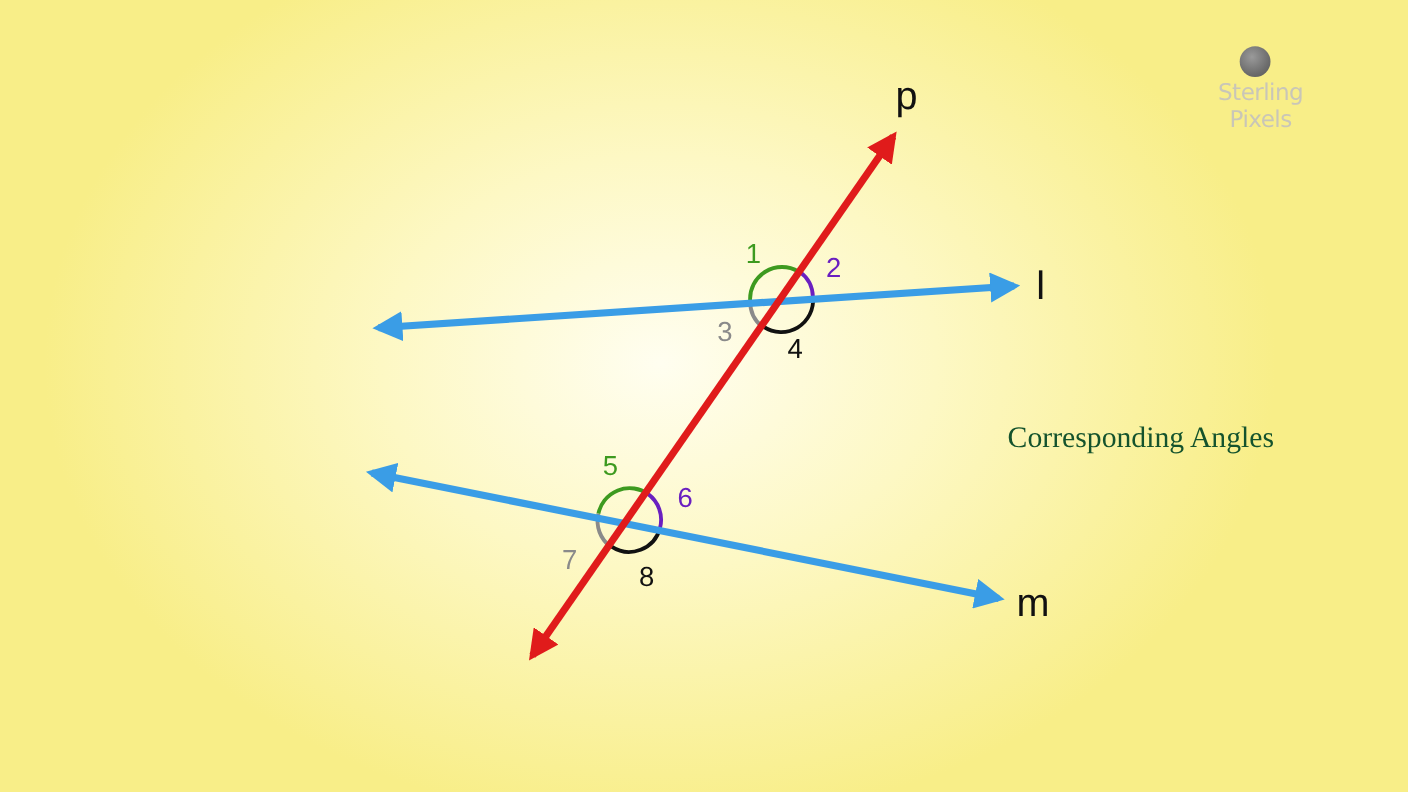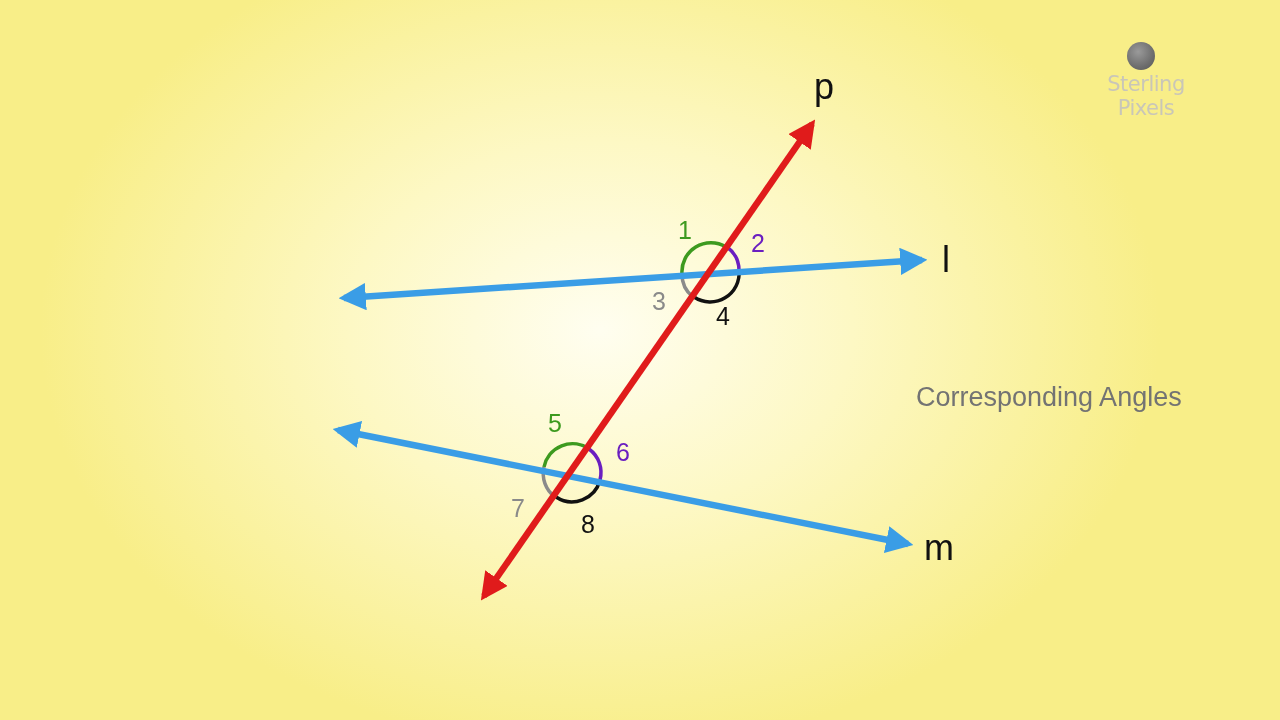--- a/index.html
+++ b/index.html
@@ -15,21 +15,21 @@
     }
     .wm-logo {
       width: 28px; height: 28px; border-radius: 50%; margin: 0 auto 2px auto;
       background: radial-gradient(circle at 40% 35%, #9a9a9a 0%, #6e6e6e 60%, #555 100%);
       position: relative;
     }
     .wm-text {
       font-family: "DejaVu Sans", sans-serif; font-size: 21px; color: #c9c6b8; letter-spacing: -0.5px; margin-left: 10px;
     }
     .title {
-      position: absolute; left: 916px; top: 382px; font-size: 27px; color: #737373;
+      position: absolute; left: 916px; top: 382px; font-size: 27px; color: #14532d; font-family: Liberation Serif, serif;
     }
   </style>
 </head>
 <body>
 
 <svg id="diagram" width="1280" height="720" viewBox="0 0 1280 720">
   <defs>
     <marker id="arrBlue" viewBox="0 0 10 10" refX="8" refY="5" markerWidth="4.2" markerHeight="4.2" orient="auto-start-reverse">
       <path d="M0,0 L10,5 L0,10 z" fill="#3a9de6"></path>
     </marker>

